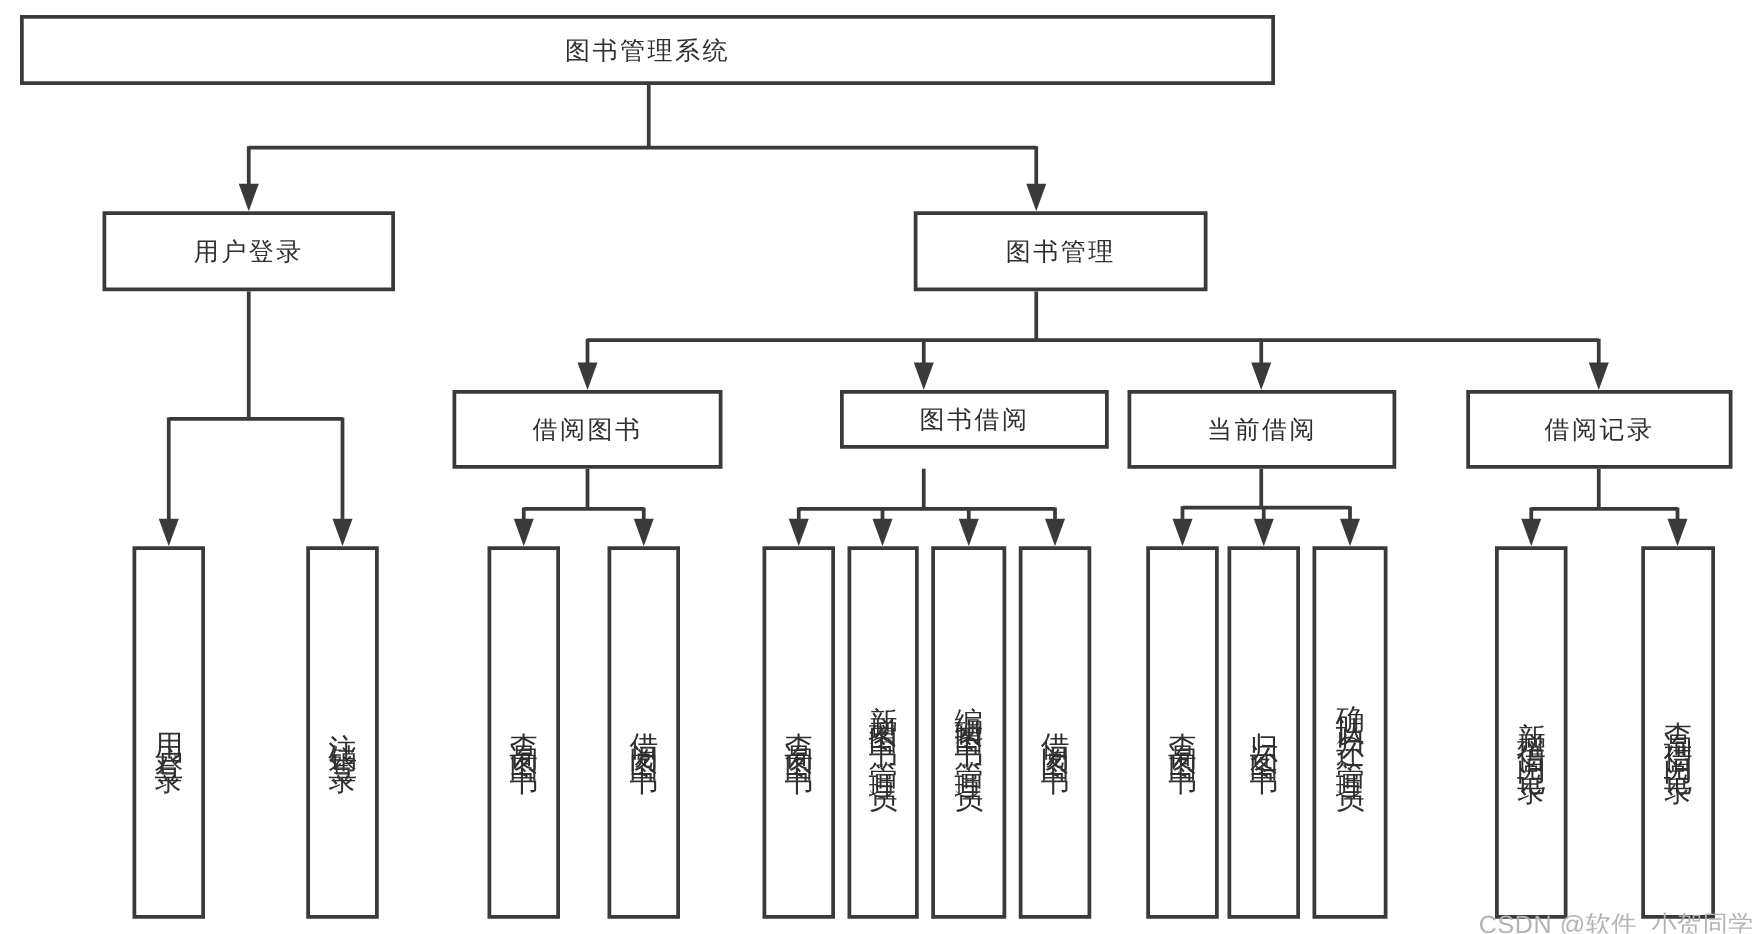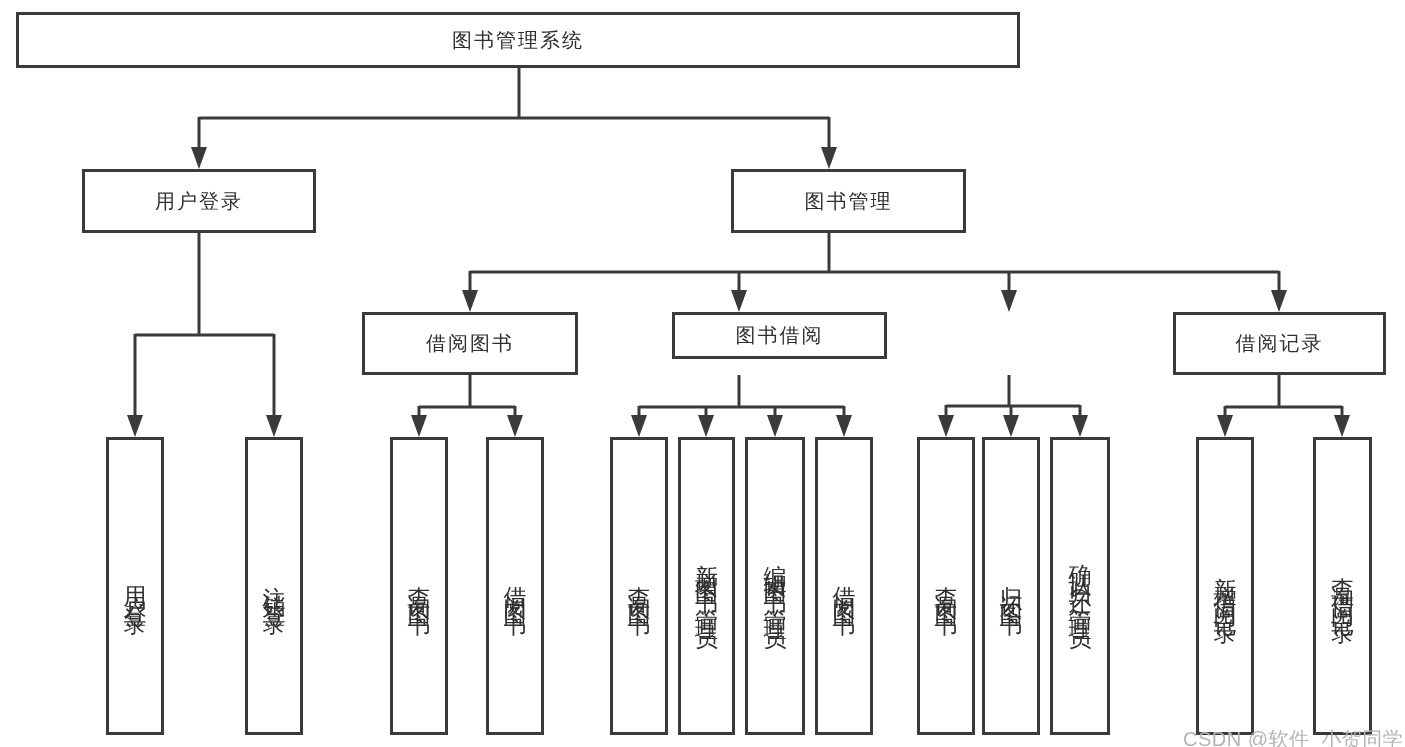--- a/index.html
+++ b/index.html
@@ -133,20 +133,23 @@
   <div class="node hbox" style="left:712px; top:169px; width:235px; height:64px;margin-left:19px;">
     <span>图书管理</span>
   </div>
 
   <div class="node hbox" style="left:362px; top:312px; width:216px; height:63px;">
     <span>借阅图书</span>
   </div>
   <div class="node hbox" style="left:632px; top:312px; width:215px; height:47px;margin-left:40px;">
     <span>图书借阅</span>
   </div>
+  <div class="node hbox" style="left:902px; top:312px; width:215px; height:63px;">
+    <span>当前借阅</span>
+  </div>
   <div class="node hbox" style="left:1173px; top:312px; width:213px; height:63px;">
     <span>借阅记录</span>
   </div>
 
   <div class="node leaf" style="left:106px; top:437px; width:58px; height:298px;">
     <span class="vtext">用户登录</span>
   </div>
   <div class="node leaf" style="left:245px; top:437px; width:58px; height:298px;">
     <span class="vtext">注销登录</span>
   </div>

